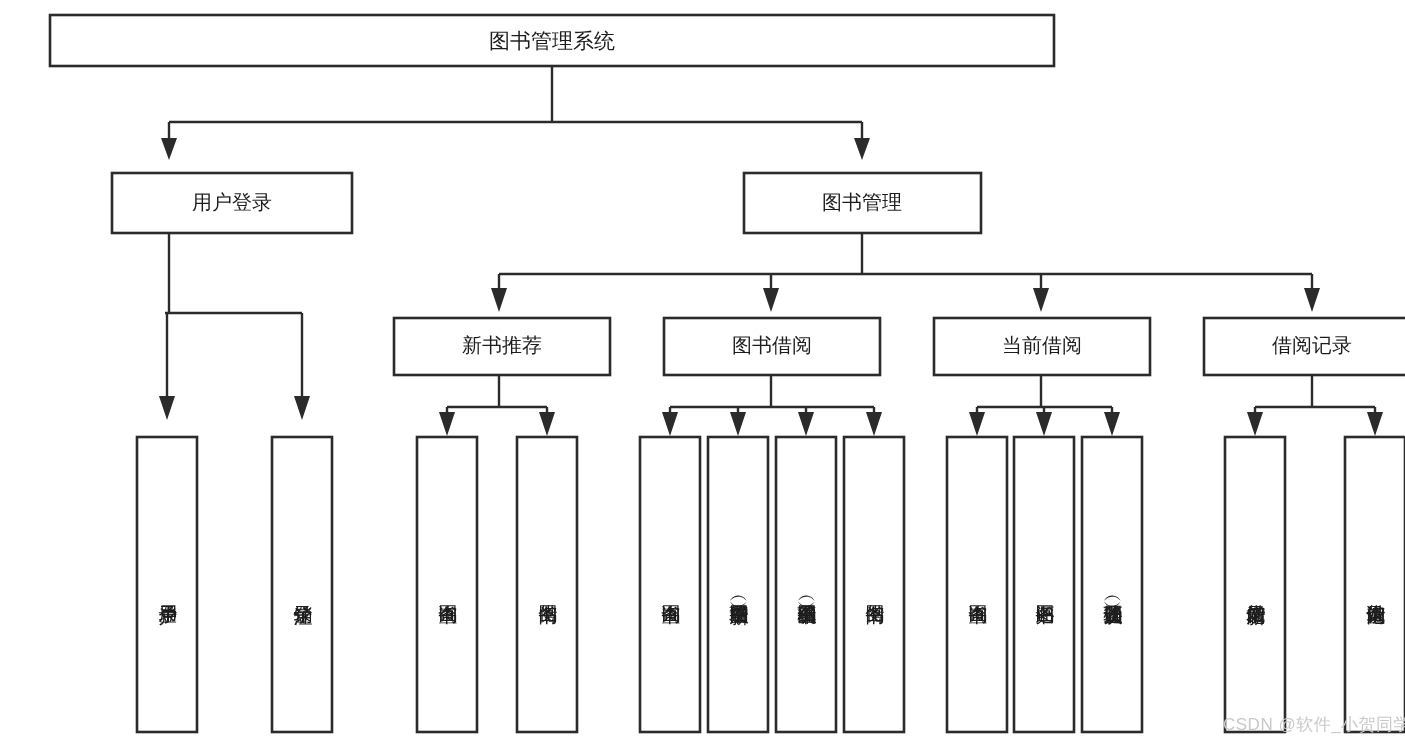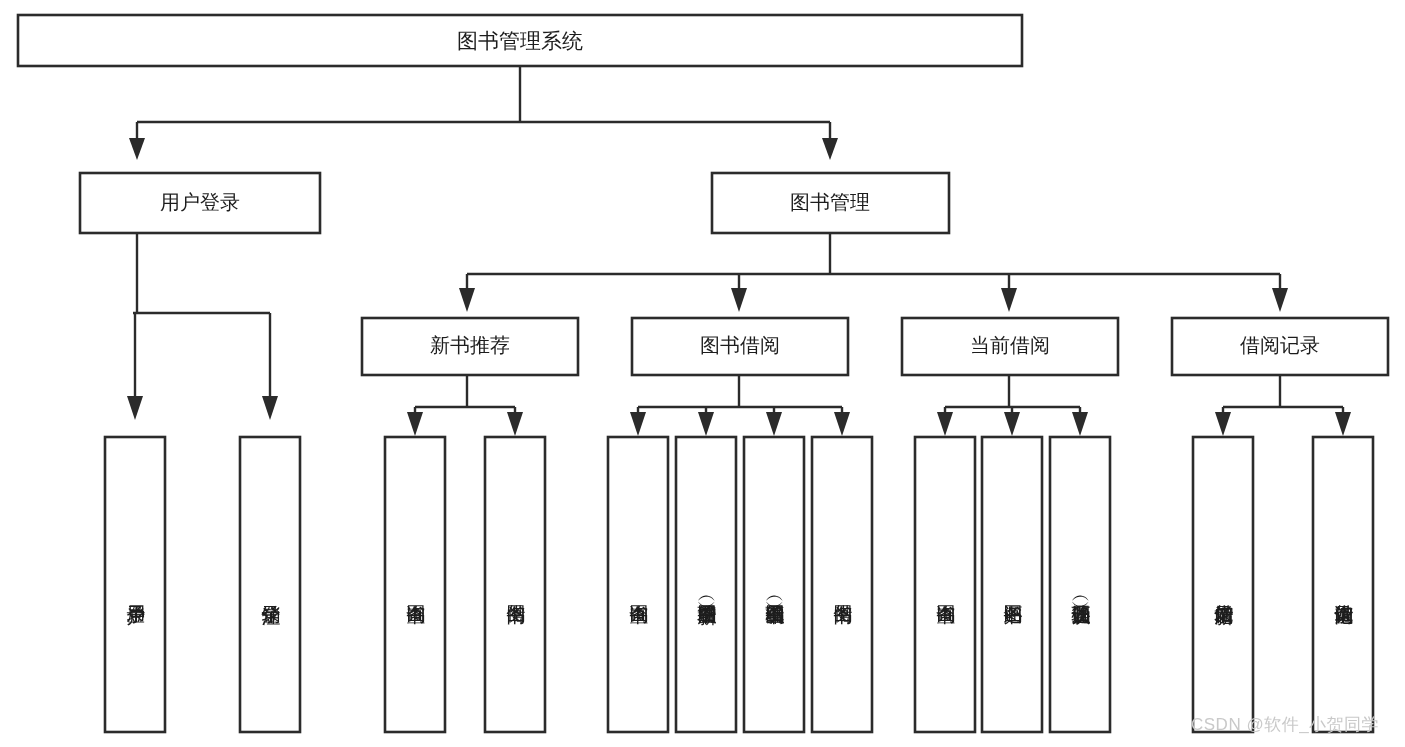--- a/index.html
+++ b/index.html
@@ -1,21 +1,21 @@
 <!DOCTYPE html>
 <html><head>
 <meta charset="utf-8">
 <style>
   html,body{margin:0;padding:0;background:#ffffff;}
   body{
     width:1405px;height:747px;overflow:hidden;
     font-family:"Liberation Sans","DejaVu Sans",sans-serif;
     color:#1a1a1a;
   }
-  #stage{position:relative;width:1135px;height:747px;background:#fff;}
+  #stage{position:relative;width:1135px;height:747px;background:#fff;margin-left:32px;}
   svg#diagram{position:absolute;left:0;top:0;width:1405px;height:747px;display:block;}
   .node rect{fill:#ffffff;stroke:#2b2b2b;stroke-width:2.6;}
   .node text{
     fill:#1d1d1d;
     font-family:"Liberation Sans","DejaVu Sans",sans-serif;
     text-anchor:middle;
     dominant-baseline:middle;
   }
   .node.level-0 text{font-size:21px;}
   .node.level-1 text{font-size:20px;}

